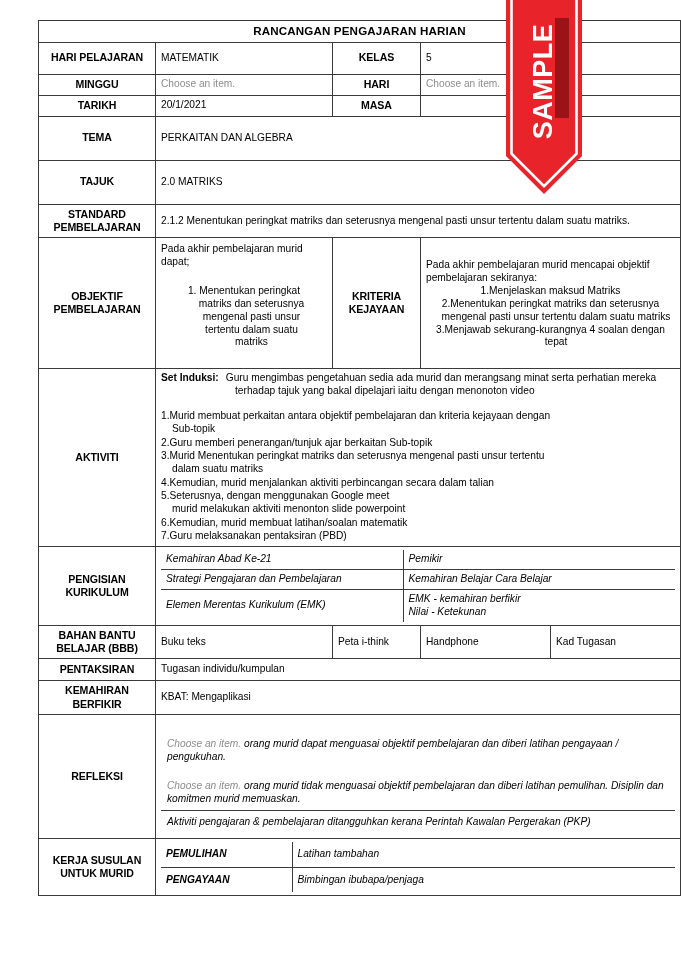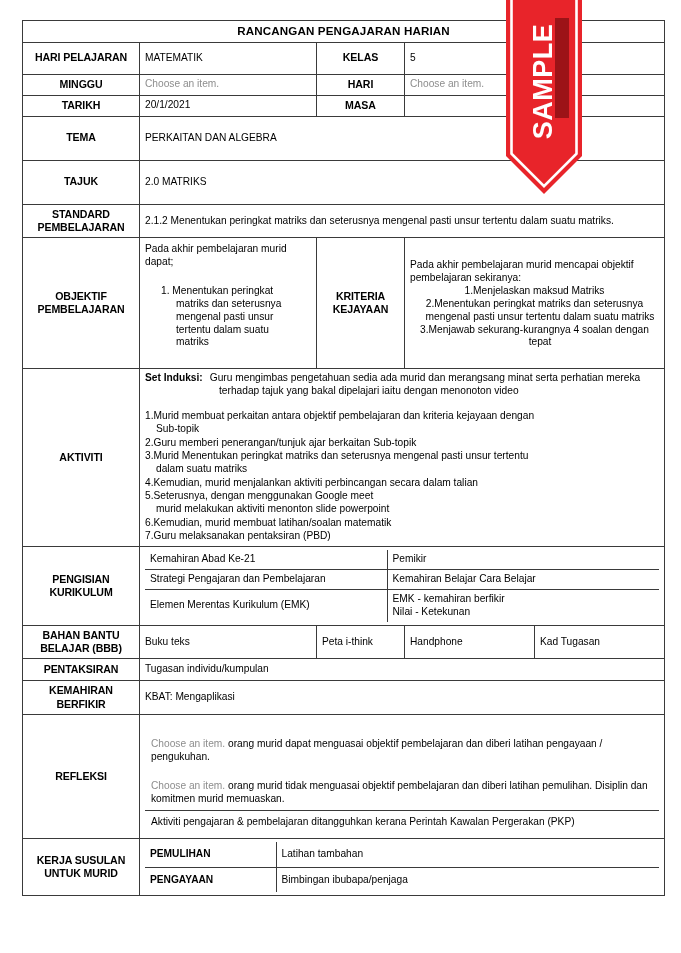--- a/index.html
+++ b/index.html
@@ -11,21 +11,21 @@
   }
   #page {
     position: relative;
     width: 681px; height: 953px;
     background: #ffffff;
     overflow: hidden;
   }
 
   table.rph {
     position: absolute;
-    left: 22px;
+    left: 38px;
     top: 20px;
     width: 642px;
     border-collapse: collapse;
     table-layout: fixed;
     font-size: 10.2px;
     color: #000;
   }
   table.rph td {
     border: 1px solid #3a3a3a;
     padding: 3px 5px;
@@ -61,20 +61,21 @@
     border-collapse: collapse;
     table-layout: fixed;
   }
   table.inner td {
     border: 0;
     border-bottom: 1px solid #3a3a3a;
     border-right: 1px solid #3a3a3a;
     padding: 3px 5px;
     font-size: 10.2px;
     vertical-align: middle;
+    font-style: italic;
   }
   table.inner tr:last-child td { border-bottom: 0; }
   table.inner td:last-child { border-right: 0; }
 
   
   .akt { padding: 5px 7px 6px 7px; }
   .akt .induksi {
     padding-left: 74px;
     text-indent: -74px;
     margin-bottom: 12px;
@@ -83,21 +84,21 @@
   .akt ol { margin: 0; padding: 0; list-style: none; }
   .akt ol li {
     padding-left: 11px;
     text-indent: -11px;
     margin: 0 0 0.5px 0;
   }
   .akt ol li.just { text-align: justify; }
   .akt .sub { padding-left: 11px; text-indent: 0; }
 
   
-  .objlist { margin: 16px; padding: 0; list-style: none; }
+  .objlist { margin: 16px; padding: 0; list-style: none; text-align: center; }
   .objlist li {
     padding-left: 15px;
     text-indent: -15px;
   }
   .critlist { margin: 0; padding: 0; list-style: none; text-align: center; }
   .critlist li {
     padding-left: 11px;
     text-indent: -11px;
   }
 

